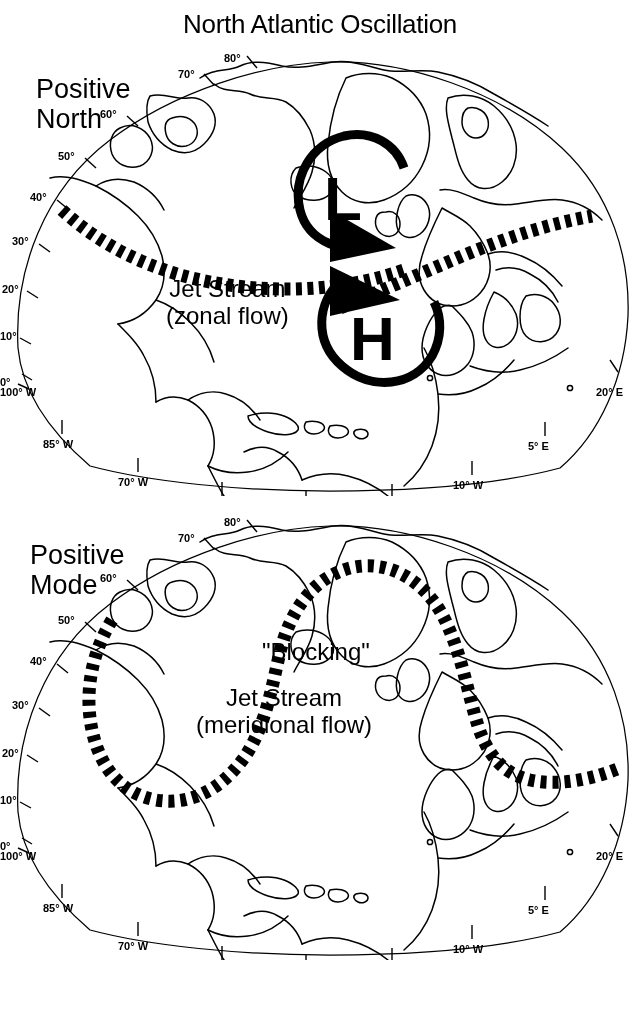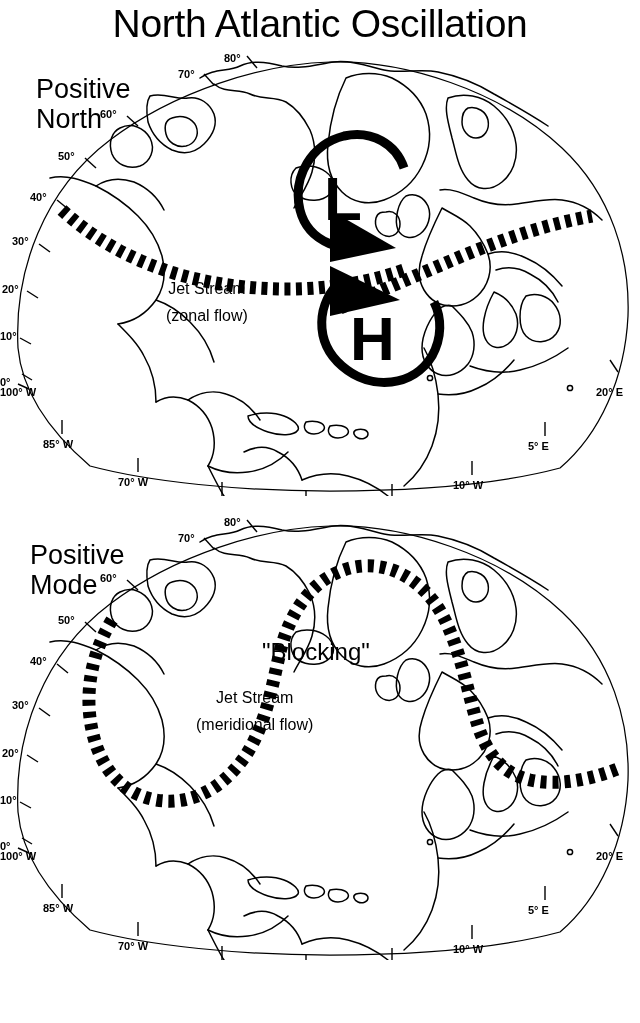--- a/index.html
+++ b/index.html
@@ -21,21 +21,21 @@
     width: 640px;
     height: 1023px;
     background: #ffffff;
   }
   .figure-title {
     position: absolute;
     left: 0;
     top: 2px;
     width: 640px;
     text-align: center;
-    font-size: 39px;
+    font-size: 26px;
     line-height: 44px;
     font-weight: 400;
     letter-spacing: -0.3px;
     white-space: nowrap;
     font-family: "Liberation Sans", sans-serif;
   }
   .panel {
     position: absolute;
     left: 0;
     width: 640px;
@@ -55,21 +55,21 @@
     line-height: 30px;
     font-weight: 400;
     white-space: pre-line;
     font-family: "Liberation Sans", sans-serif;
   }
   #label-positive-mode { left: 36px; top: 26px; }
   #label-negative-mode { left: 30px; top: 28px; }
 
   .jet-label {
     position: absolute;
-    font-size: 16px;
+    font-size: 24px;
     line-height: 27px;
     white-space: pre-line;
     text-align: center;
     font-family: "Liberation Sans", sans-serif;
   }
   #label-jet-positive { left: 166px; top: 227px; }
   #label-jet-negative { left: 196px; top: 172px; }
 
   #label-blocking {
     position: absolute;

